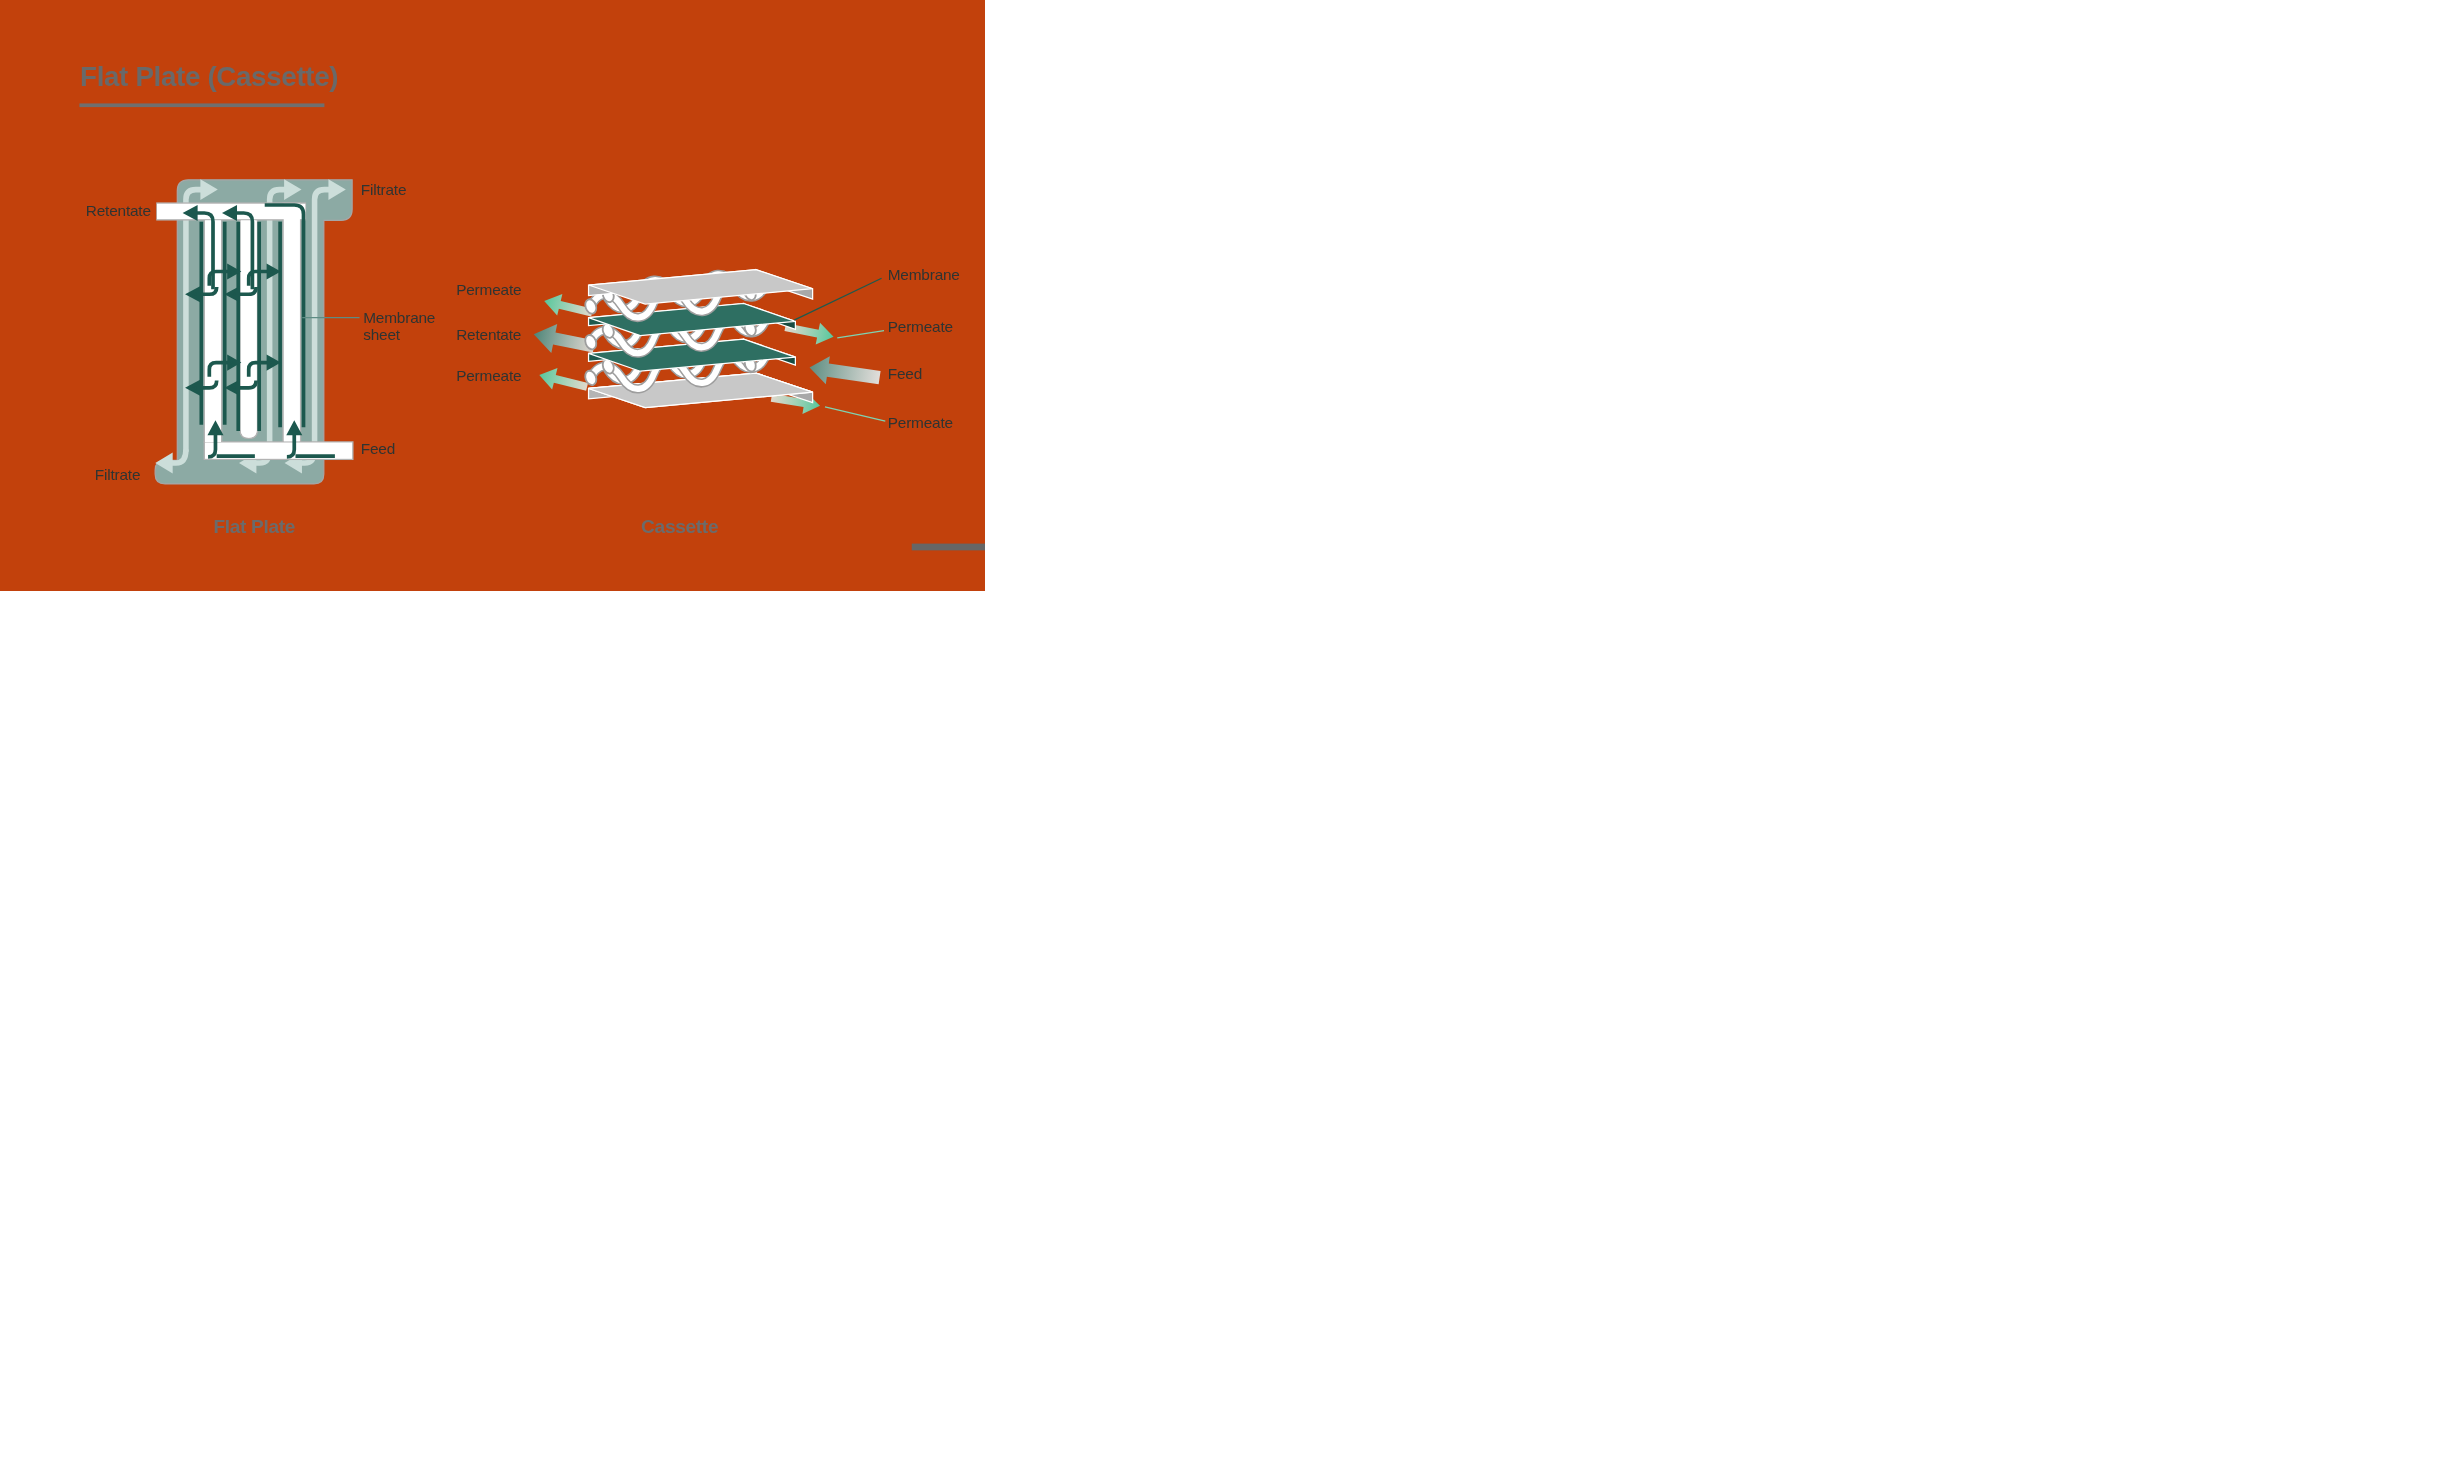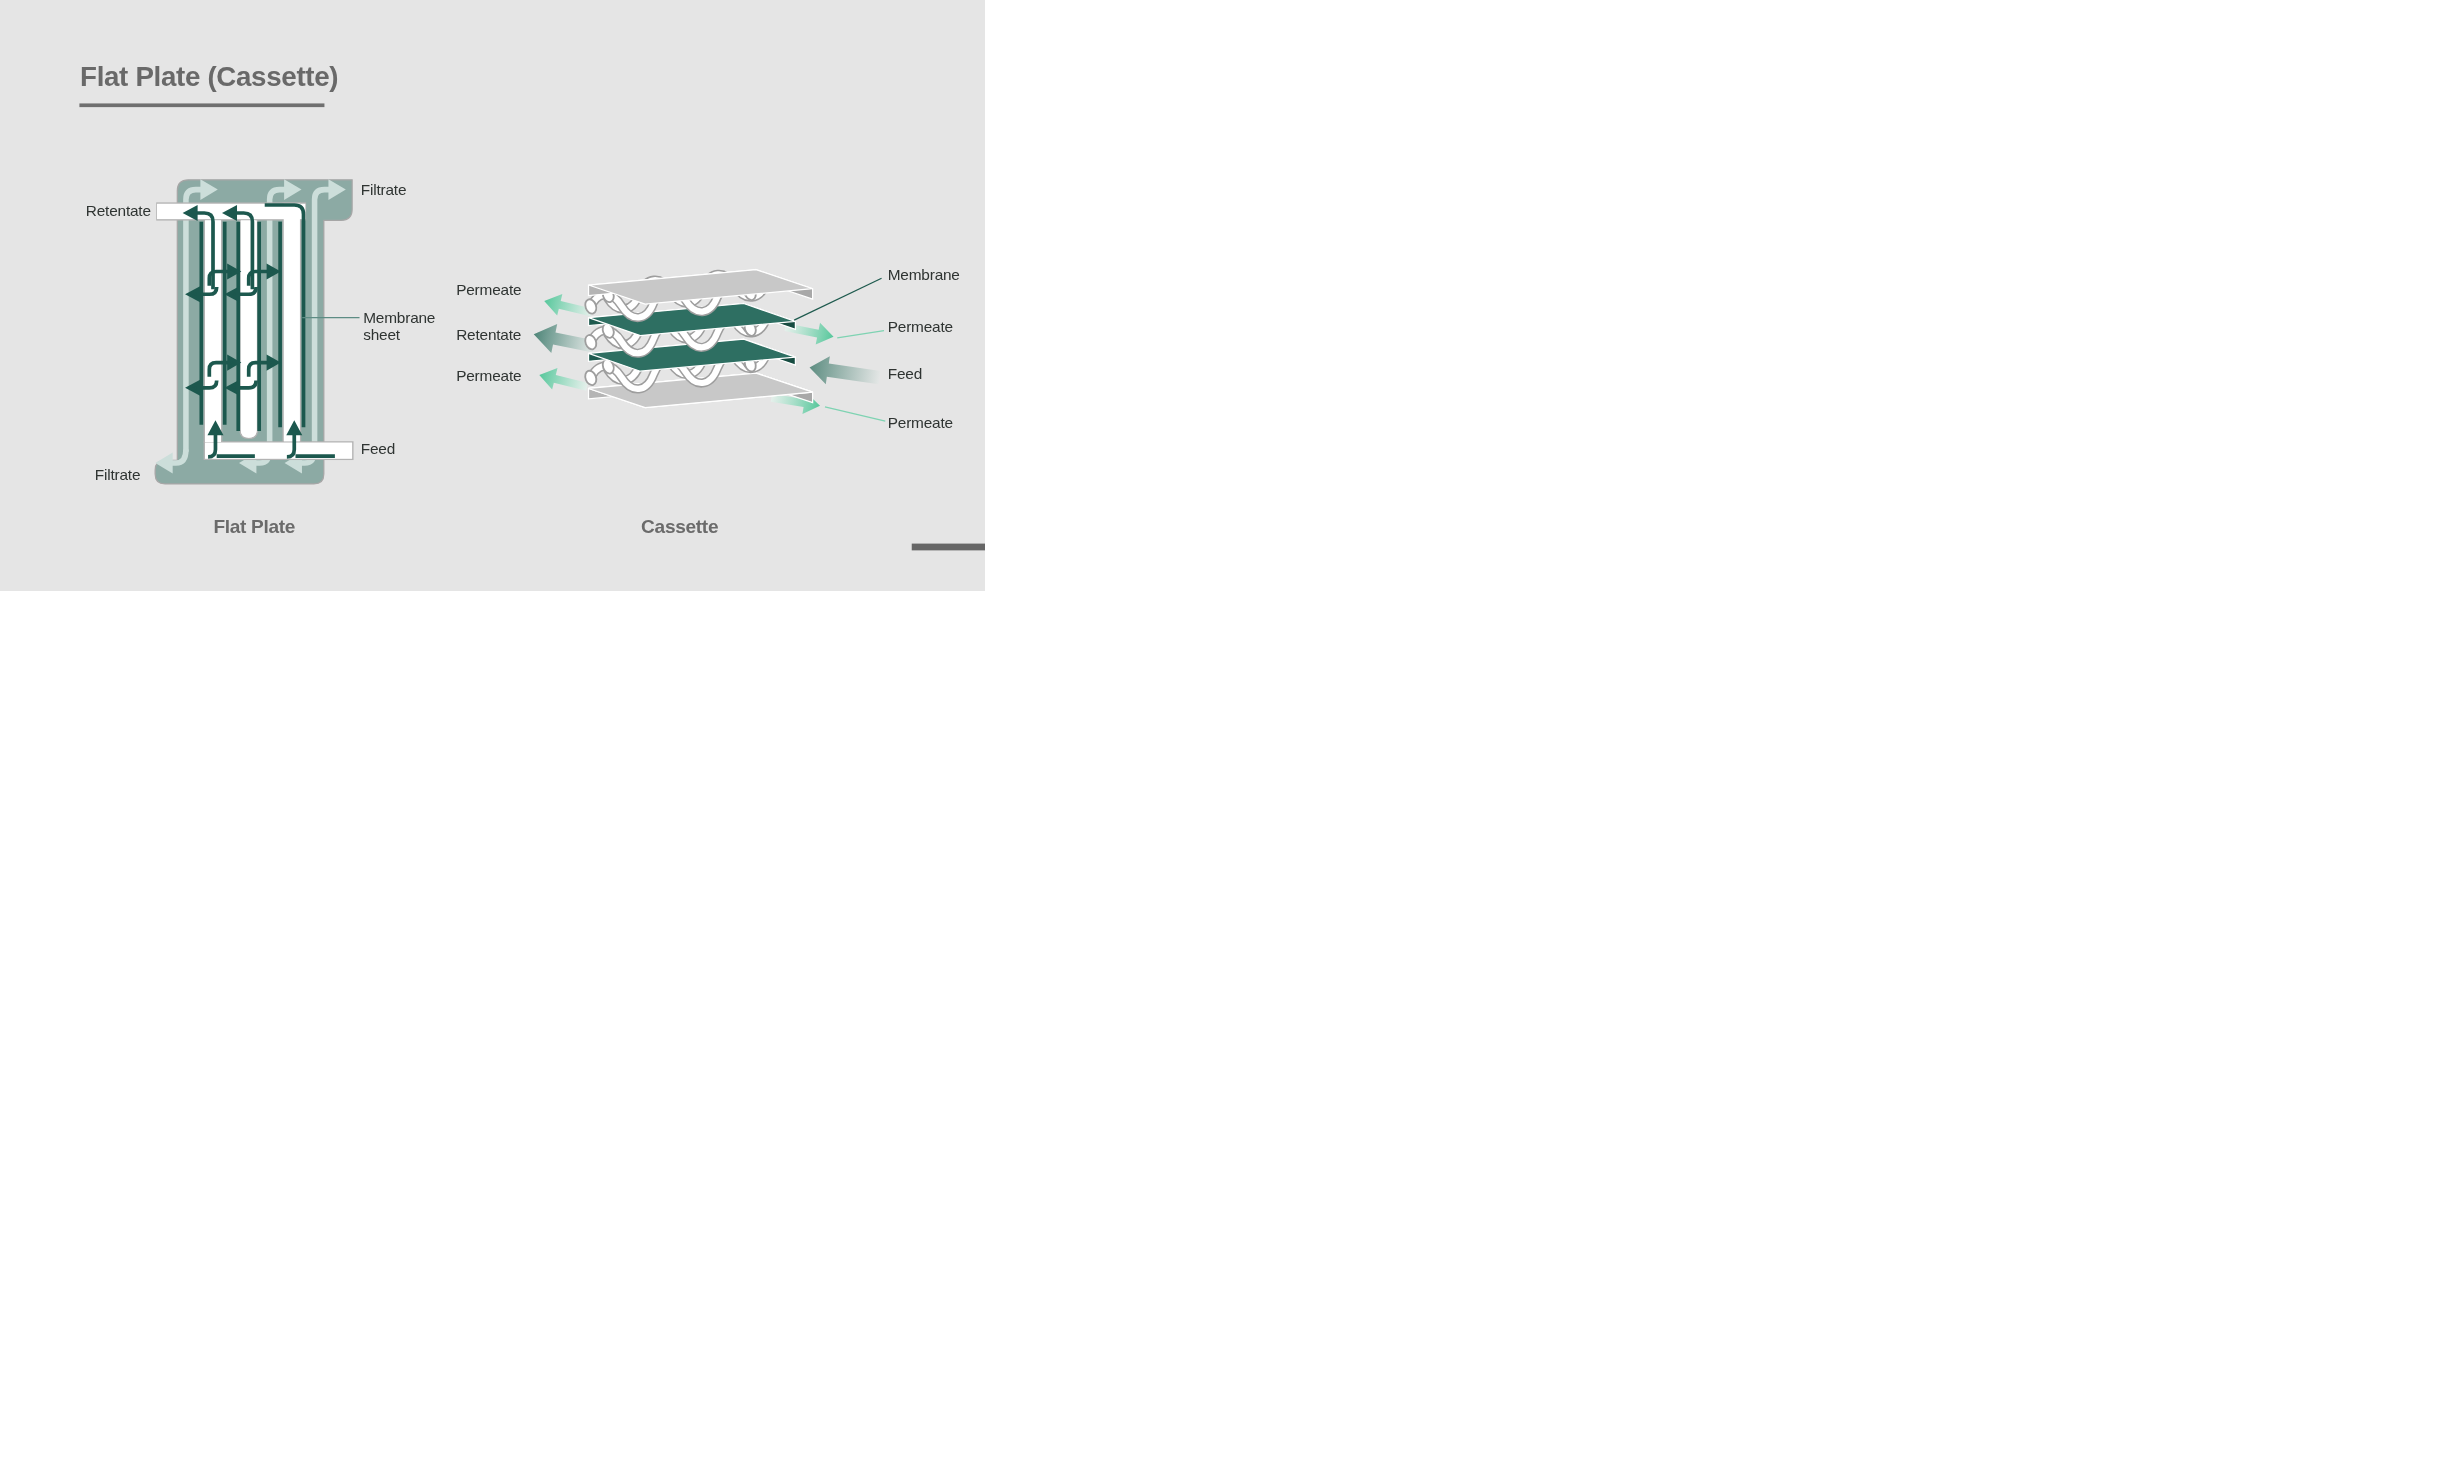--- a/index.html
+++ b/index.html
@@ -1,16 +1,16 @@
 <!DOCTYPE html>
 <html style="font-size:9.8px"><head>
 <meta charset="utf-8">
 <style>
   html,body{margin:0;padding:0;background:#ffffff;}
-  .page{position:relative;width:985px;height:591px;background:#e5e5e5;overflow:hidden;
+  .page{position:relative;width:985px;height:591px;background:#c2410c;overflow:hidden;
         font-family:"Liberation Sans", sans-serif;text-decoration:underline;}
   svg text{font-family:"Liberation Sans", sans-serif;}
   .title-text{font-size:45px;font-weight:700;fill:#696969;letter-spacing:-0.5px;}
   .caption-text{font-size:31px;font-weight:700;fill:#6b6b6b;letter-spacing:-0.5px;}
   .lbl{font-size:25px;fill:#2f3432;letter-spacing:-0.3px;}
 </style>
 </head>
 <body>
 
 <div class="page">

